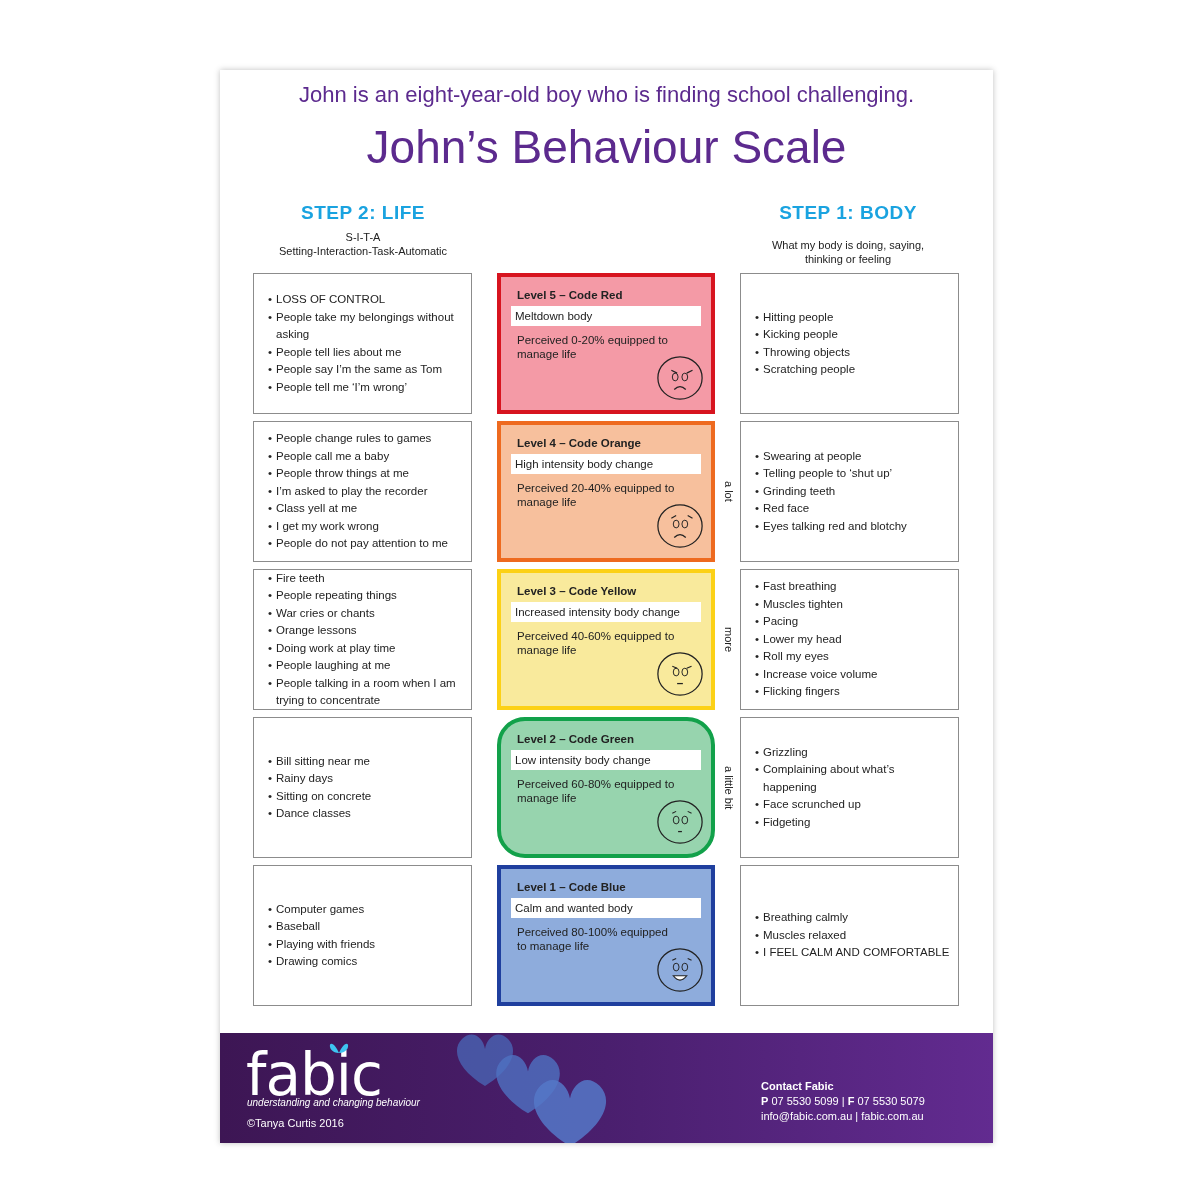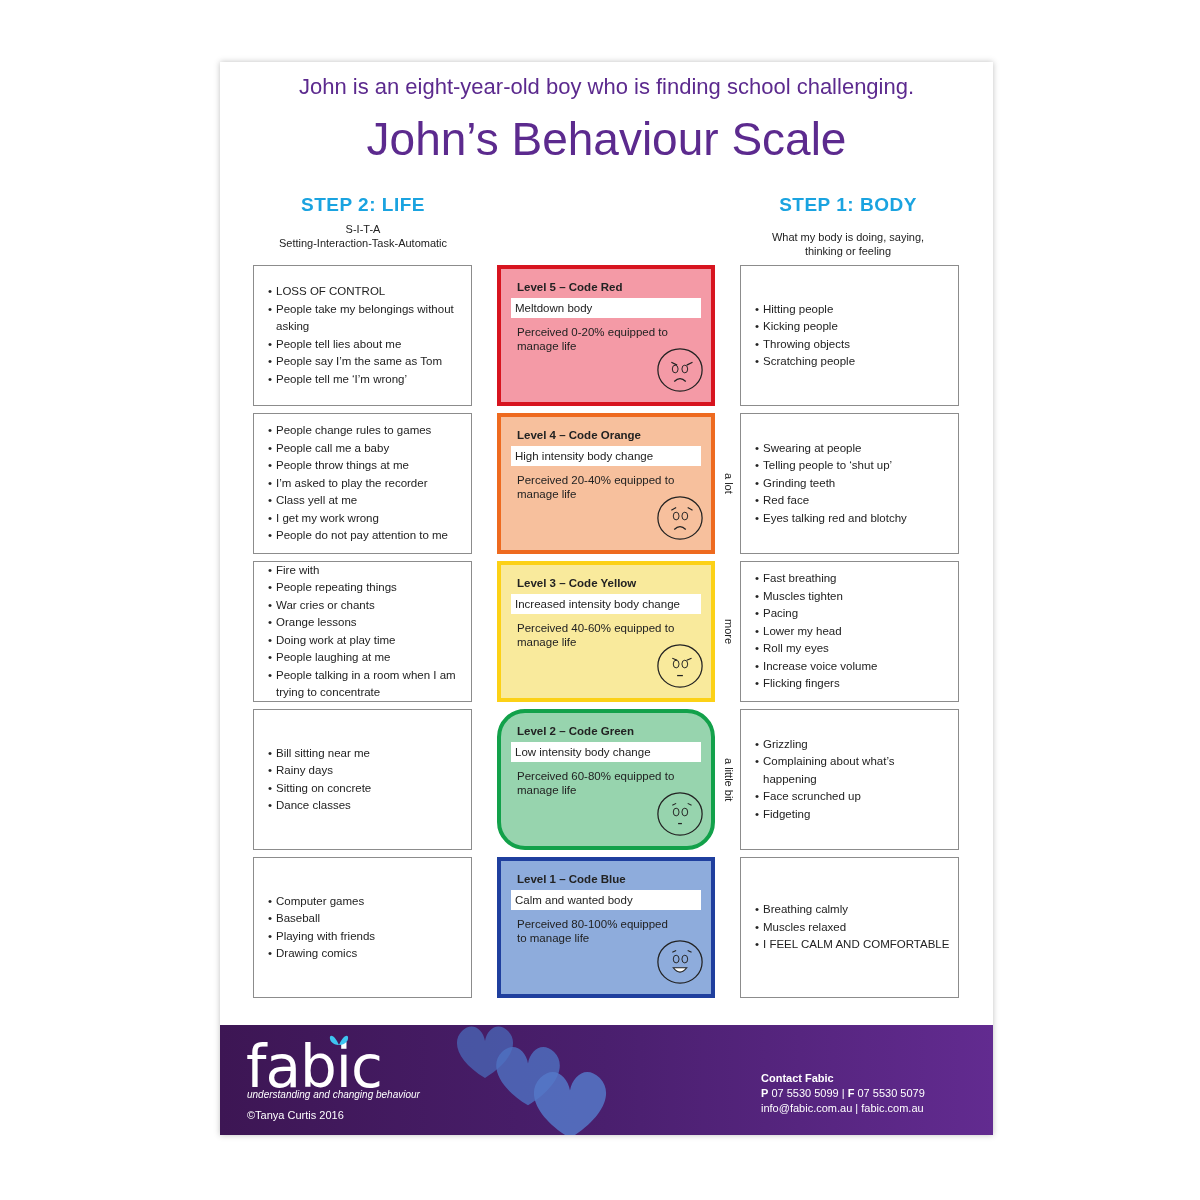--- a/index.html
+++ b/index.html
@@ -1,19 +1,19 @@
 <!DOCTYPE html>
 <html><head>
 <meta charset="utf-8">
 <style>
   * { box-sizing: border-box; margin: 0; padding: 0; }
   html, body { width: 1200px; height: 1200px; background: #ffffff; overflow: hidden; }
   body { font-family: "Liberation Sans", "DejaVu Sans", sans-serif; position: relative; }
   .page {
-    position: absolute; left: 220px; top: 62px; width: 773px; height: 1073px;
+    position: absolute; left: 220px; top: 70px; width: 773px; height: 1073px;
     background: #ffffff; box-shadow: 0 0 6px rgba(0,0,0,0.25);
   }
   .subtitle {
     position: absolute; left: 0; top: 12px; width: 100%; text-align: center;
     color: #5c2a8e; font-size: 22px;
   }
   .title {
     position: absolute; left: 0; top: 50px; width: 100%; text-align: center;
     color: #5c2a8e; font-size: 46px;
   }
@@ -140,21 +140,21 @@
             <li>Telling people to ‘shut up’</li>
             <li>Grinding teeth</li>
             <li>Red face</li>
             <li>Eyes talking red and blotchy</li>
           </ul>
         </div>
       </div>
       <div>
         <div class="box" style="left:33px;top:499px;">
           <ul>
-            <li>Fire with</li>
+            <li>Fire teeth</li>
             <li>People repeating things</li>
             <li>War cries or chants</li>
             <li>Orange lessons</li>
             <li>Doing work at play time</li>
             <li>People laughing at me</li>
             <li>People talking in a room when I am trying to concentrate</li>
           </ul>
         </div>
         <div class="level" style="top:499px;border-color:#fcd116;background:#f9ea9c;">
           <div class="lvl-title">Level 3 – Code Yellow</div>

